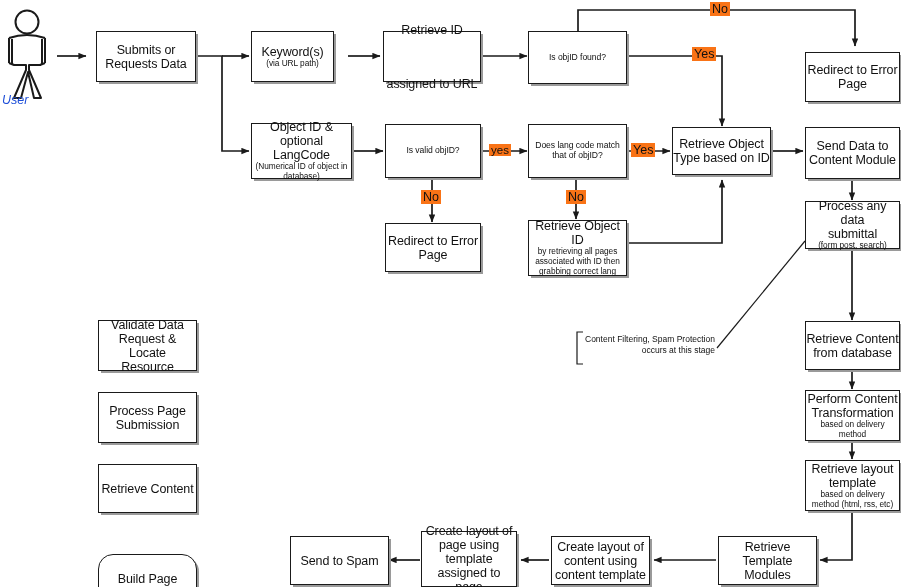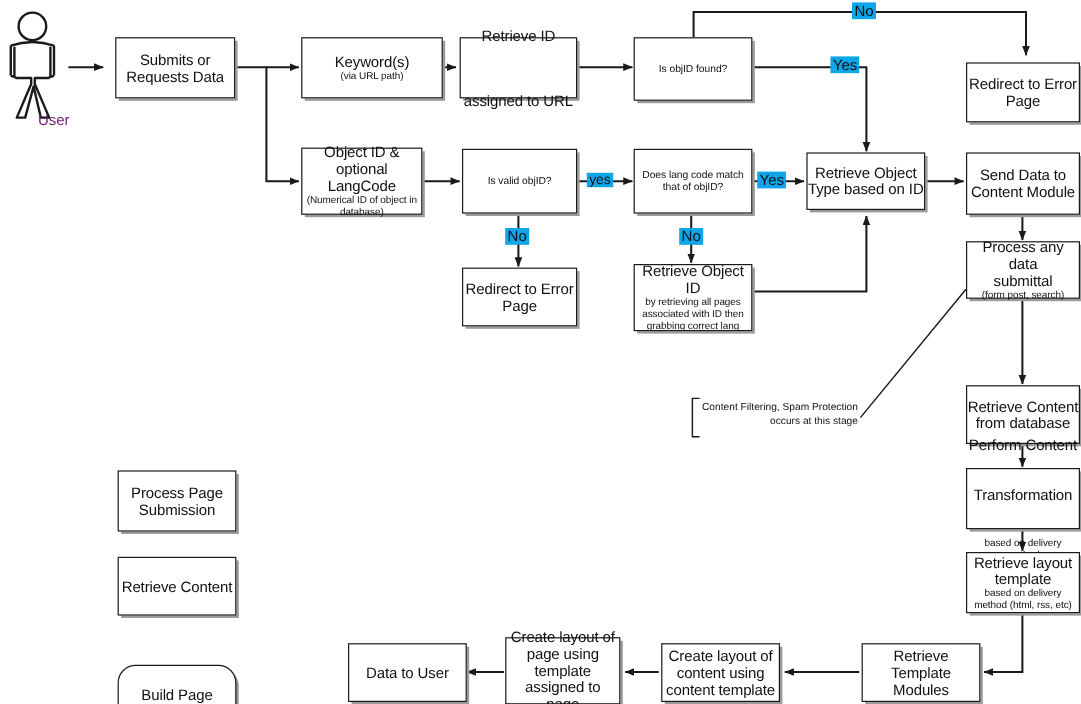--- a/index.html
+++ b/index.html
@@ -49,21 +49,21 @@
   .sub {
     font-size: 8.3px;
     letter-spacing: -0.05px;
     line-height: 1.18;
     margin-top: 0px;
   }
   .edge-label {
     position: absolute;
     font-size: 12.5px;
     color: #111111;
-    background: #0ea5e9;
+    background: #f97316;
     padding: 0 2px;
     z-index: 4;
     white-space: nowrap;
   }
   .edge-label.small {
     font-size: 11.5px;
   }
   .note {
     position: absolute;
     z-index: 4;
@@ -79,24 +79,25 @@
     top: 8px;
     width: 64px;
     height: 100px;
     z-index: 3;
   }
   #user-label {
     position: absolute;
     left: 2px;
     top: 93px;
     width: 56px;
-    text-align: right;
+    text-align: left;
     font-size: 12.5px;
-    color: #701a75;
+    color: #1d4ed8;
     z-index: 3;
+    font-style: italic;
   }
 </style>
 </head>
 <body>
 
 <div id="canvas">
 
   <svg id="wires" viewBox="0 0 901 587">
     <defs>
       <marker id="ah" markerWidth="9" markerHeight="9" refX="7.6" refY="3.2" orient="auto" markerUnits="userSpaceOnUse">
@@ -160,21 +161,21 @@
              M12,57 L10,56 L10,31 M38,57 L40,56 L40,31
              M11,57 L24,57 L24,62 L12,90 L19,90 L26,64 L32,90 L39,90 L27,62 L27,57 L39,57" fill="none" stroke="#1a1a1a" stroke-width="2" stroke-linejoin="round"></path>
   </svg>
   <div id="user-label">User</div>
 
   <div class="node" style="left:96px;  top:31px;  width:100px; height:51px;">
     <div class="ttl">Submits or</div>
     <div class="ttl">Requests Data</div>
   </div>
 
-  <div class="node" style="left:251px; top:31px;  width:118px;  height:51px;">
+  <div class="node" style="left:251px; top:31px;  width:83px;  height:51px;">
     <div class="ttl">Keyword(s)</div>
     <div class="sub">(via URL path)</div>
   </div>
 
   <div class="node" style="left:383px; top:31px;  width:98px;  height:51px;gap:40px;">
     <div class="ttl">Retrieve ID</div>
     <div class="ttl">assigned to URL</div>
   </div>
 
   <div class="node" style="left:528px; top:31px;  width:99px;  height:53px;">
@@ -225,21 +226,21 @@
     <div class="ttl">Process any data</div>
     <div class="ttl">submittal</div>
     <div class="sub">(form post, search)</div>
   </div>
 
   <div class="node" style="left:805px; top:321px; width:95px;  height:49px;">
     <div class="ttl">Retrieve Content</div>
     <div class="ttl">from database</div>
   </div>
 
-  <div class="node" style="left:805px; top:390px; width:95px;  height:51px;gap:28px;">
+  <div class="node" style="left:805px; top:390px; width:95px;  height:51px;">
     <div class="ttl">Perform Content</div>
     <div class="ttl">Transformation</div>
     <div class="sub" style="max-width:92px; white-space:normal;">based on delivery method</div>
   </div>
 
   <div class="node" style="left:805px; top:460px; width:95px;  height:51px;">
     <div class="ttl">Retrieve layout</div>
     <div class="ttl">template</div>
     <div class="sub" style="max-width:94px; white-space:normal;">based on delivery method (html, rss, etc)</div>
   </div>
@@ -253,23 +254,28 @@
     <div class="ttl">Create layout of</div>
     <div class="ttl" style="max-width:94px;">content using content template</div>
   </div>
 
   <div class="node" style="left:421px; top:531px; width:96px;  height:56px;">
     <div class="ttl">Create layout of</div>
     <div class="ttl" style="max-width:92px;">page using template assigned to page</div>
   </div>
 
   <div class="node" style="left:290px; top:536px; width:99px;  height:49px;">
-    <div class="ttl">Data to User</div>
-  </div>
-
+    <div class="ttl">Send to Spam</div>
+  </div>
+
+  <div class="node" style="left:98px; top:320px; width:99px; height:51px;">
+    <div class="ttl">Validate Data</div>
+    <div class="ttl">Request &amp; Locate</div>
+    <div class="ttl">Resource</div>
+  </div>
 
   <div class="node" style="left:98px; top:392px; width:99px; height:51px;">
     <div class="ttl">Process Page</div>
     <div class="ttl">Submission</div>
   </div>
 
   <div class="node" style="left:98px; top:464px; width:99px; height:49px;">
     <div class="ttl">Retrieve Content</div>
   </div>
 

